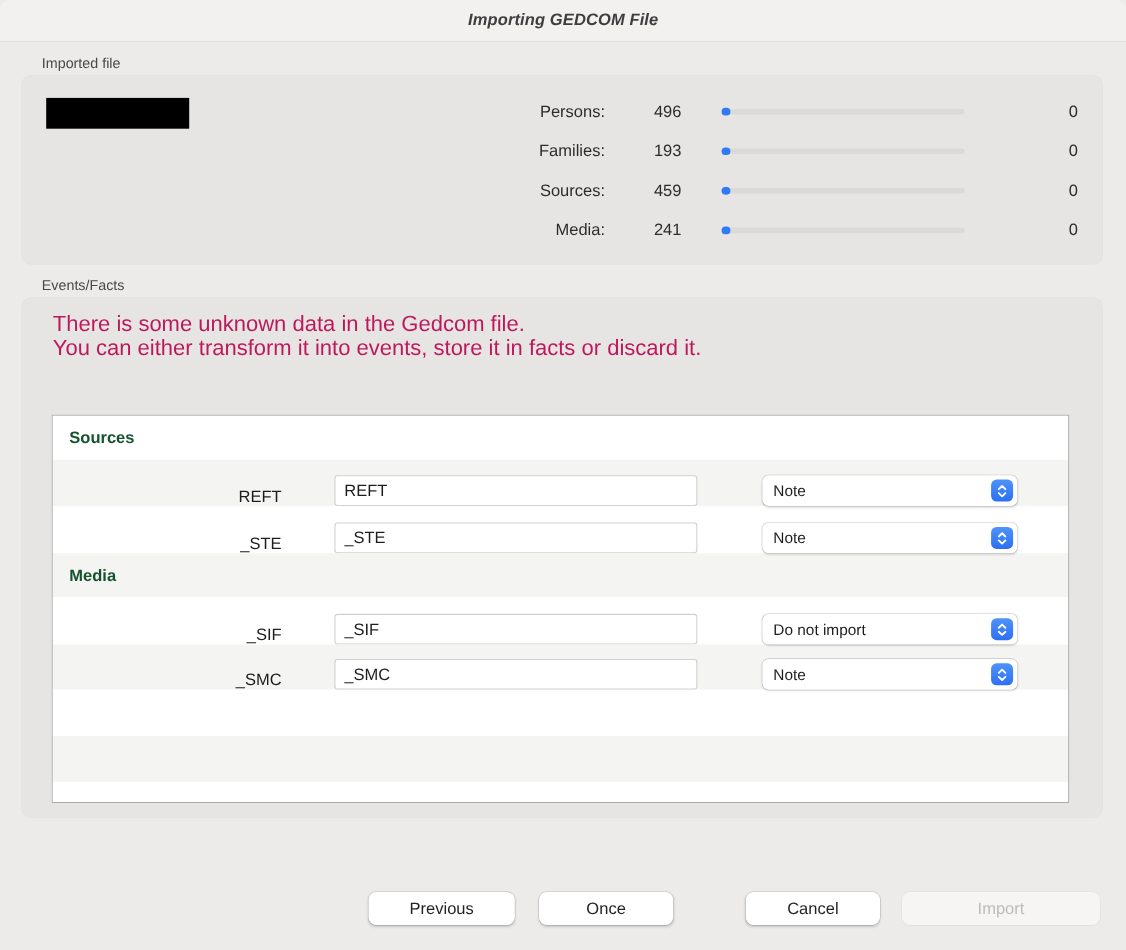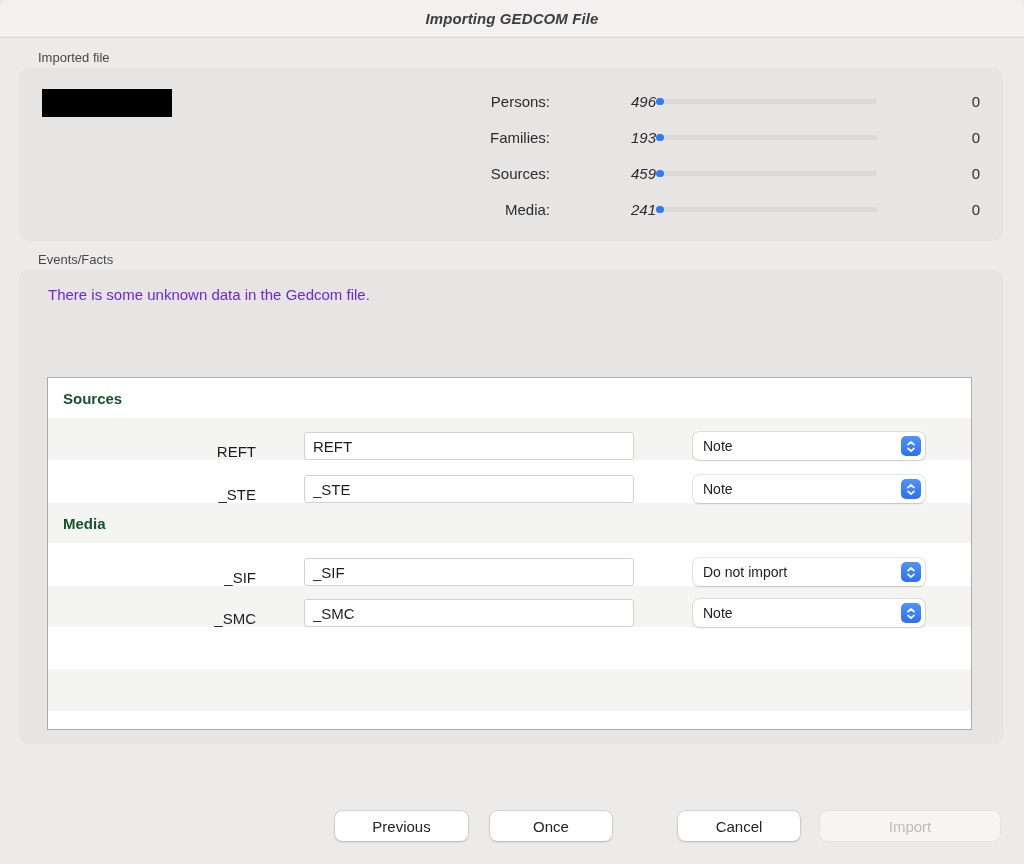--- a/index.html
+++ b/index.html
@@ -58,43 +58,43 @@
     left: 420px; top: 14px;
     width: 540px;
   }
   .stat-row {
     display: flex;
     align-items: center;
     height: 36px;
     font-size: 15px;
   }
   .stat-label { width: 110px; text-align: right; color: #2c2c2e; }
-  .stat-total { width: 98px; margin-left: 8px; text-align: right; font-style: italic; }
+  .stat-total { width: 98px; margin-left: 8px; text-align: center; }
   .stat-bar {
     width: 221px;
     height: 5px;
     background: #dcdad8;
     border-radius: 2.5px;
     position: relative;
   }
   .stat-fill {
     position: absolute;
     left: 0; top: -1px;
     width: 8px; height: 7px;
     border-radius: 3.5px;
     background: #2e7bf5;
   }
   .stat-imported { width: 33px; margin-left: 0; text-align: right; flex: 1; }
 
   
   .info-lines {
     padding: 13px 0 0 28px;
-    font-size: 15px;
+    font-size: 20px;
     line-height: 22px;
-    color: #6d28d9;
+    color: #be185d;
   }
   .map-table {
     position: absolute;
     left: 27px; top: 106px;
     width: 925px; height: 353px;
     background: #ffffff;
     border: 1px solid #ababab;
     display: flex;
     flex-direction: column;
   }
@@ -226,20 +226,21 @@
     </div>
 
   </div>
 </div>
 
 <div class="group-label">Events/Facts</div>
 
 <div class="groupbox" id="events-box">
   <div class="info-lines">
     <div>There is some unknown data in the Gedcom file.</div>
+    <div>You can either transform it into events, store it in facts or discard it.</div>
   </div>
 
   <div class="map-table">
 
     <div class="t-row t-section white">Sources</div>
 
     <div class="t-row t-field gray">
       <div class="t-tag">REFT</div>
       <input class="t-input" type="text" value="REFT" style="">
       <div class="popup">

